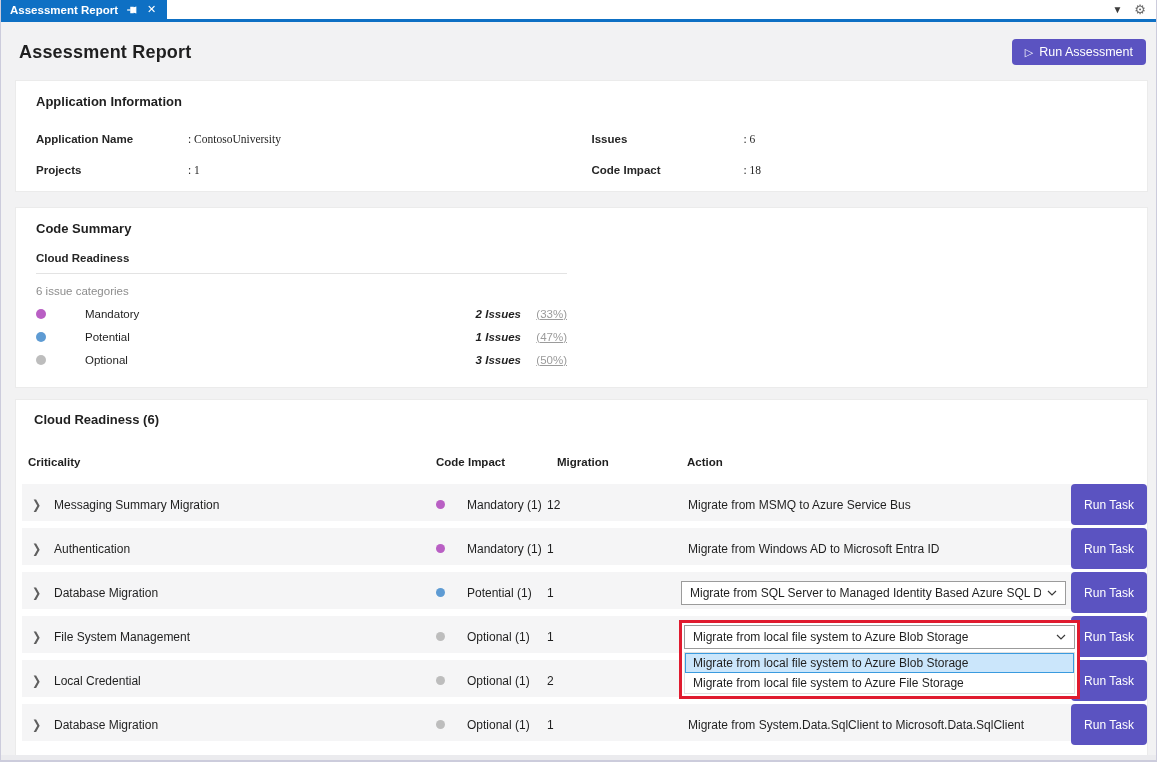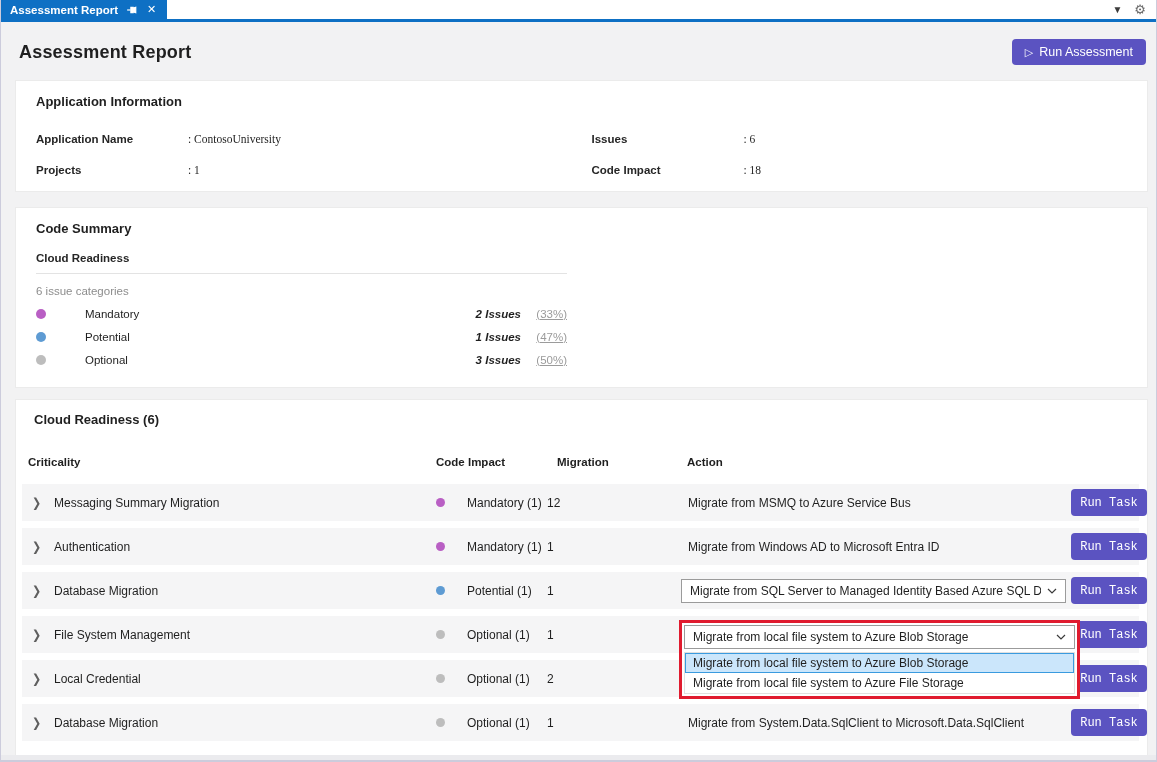--- a/index.html
+++ b/index.html
@@ -67,22 +67,22 @@
   .t-row { height:37px; background:#f5f5f6; margin:0 2px 7px 2px; padding-left:6px; font-size:12px; position:relative; }
   .c-cat { display:flex; align-items:center; }
   .row-chevron { color:#5f5f5f; font-size:11px; width:26px; text-align:left; padding-left:4px; cursor:pointer; }
   .c-crit { display:flex; align-items:center; gap:22px; }
   .crit-dot { width:9px; height:9px; border-radius:50%; flex:none; }
   .c-impact { padding-left:4px; }
   .c-sol { padding-left:14px; position:relative; height:100%; display:flex; align-items:center; }
   .c-action { display:flex; justify-content:flex-end; padding-right:5px; }
   .btn-runtask {
     background:#5b53c1; color:#fff; border:none; border-radius:4px;
-    font-family:Liberation Mono, monospace; font-size:12px;
-    width:76px; height:27px; cursor:pointer;
+    font-family:Liberation Sans, sans-serif; font-size:12px;
+    width:76px; height:41px; cursor:pointer;
   }
 
   
   .combo { width:385px; height:24px; background:#fff; border:1px solid #9b9b9b;
     display:flex; align-items:center; font-size:12px; padding:0 8px; cursor:pointer; }
   .combo-text { flex:1; white-space:nowrap; overflow:hidden; }
   .combo-chevron { flex:none; margin-left:6px; display:flex; }
 
   
   .dd-overlay { position:absolute; left:5px; top:4px; width:401px; z-index:20;

